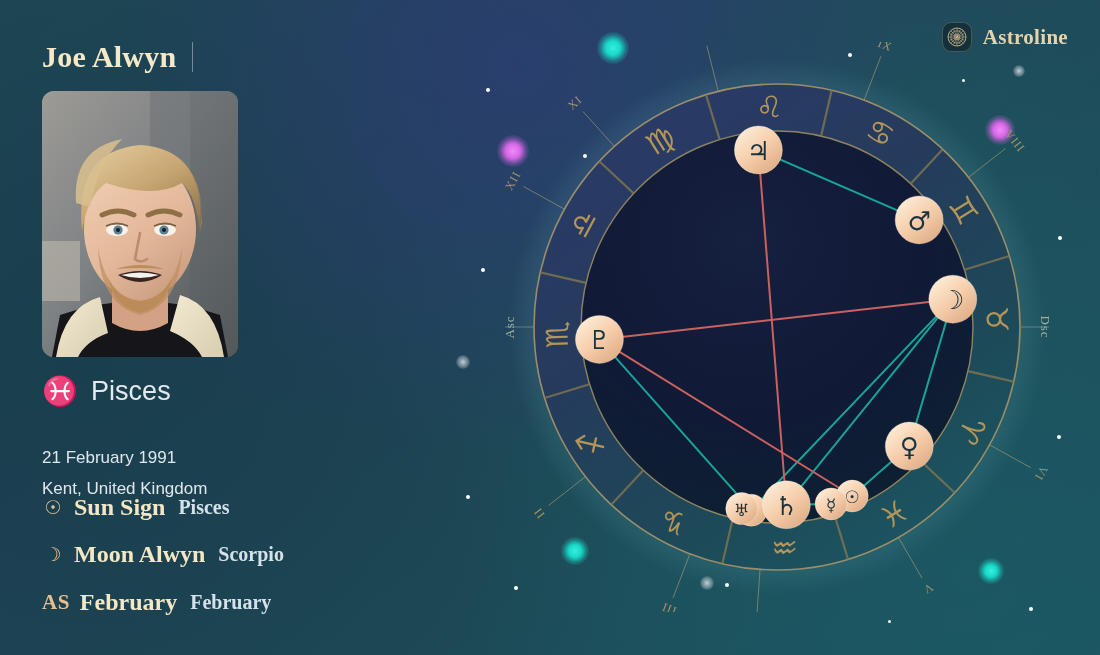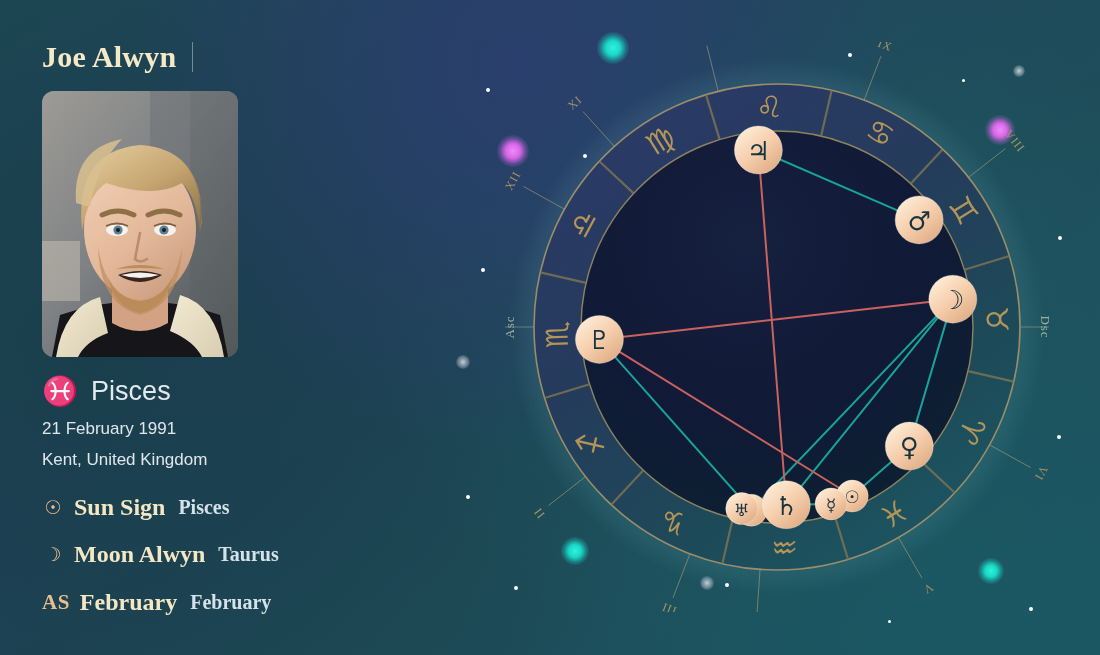--- a/index.html
+++ b/index.html
@@ -117,20 +117,21 @@
     display: flex; align-items: center; gap: 13px;
   }
   .sign-head-glyph { font-size: 29px; color: #edc79c; line-height: 1; }
   .sign-head-name { font-size: 27px; color: #e3eaee; }
 
   .fact-line {
     position: absolute;
     left: 42px;
     font-size: 17px;
     color: #dfe7eb;
+    margin-top: 29px;
   }
   .fact-date { top: 419px; }
   .fact-place { top: 450px; }
 
   .trait {
     position: absolute;
     left: 42px;
     display: flex;
     align-items: center;
     gap: 10px;
@@ -200,20 +201,40 @@
     <div class="star" style="left:725px; top:583px; width:4px; height:4px;"></div>
     <div class="star" style="left:962px; top:79px;  width:3px; height:3px;"></div>
     <div class="star" style="left:888px; top:620px; width:3px; height:3px;"></div>
   </div>
 
   <div class="title-row">
     <span class="person-name">Joe Alwyn</span>
     <span class="title-divider"></span>
   </div>
 
+  <div class="brand">
+    <span class="brand-mark">
+      <svg width="22" height="22" viewBox="0 0 22 22">
+        <circle cx="11" cy="11" r="9" fill="none" stroke="#cbb487" stroke-width="0.9"></circle>
+        <circle cx="11" cy="11" r="6.2" fill="none" stroke="#cbb487" stroke-width="0.7"></circle>
+        <circle cx="11" cy="11" r="2.6" fill="none" stroke="#cbb487" stroke-width="0.7"></circle>
+        <g stroke="#cbb487" stroke-width="0.6">
+          <line x1="2" y1="11" x2="20" y2="11"></line>
+          <line x1="11" y1="2" x2="11" y2="20"></line>
+          <line x1="4.6" y1="4.6" x2="17.4" y2="17.4"></line>
+          <line x1="17.4" y1="4.6" x2="4.6" y2="17.4"></line>
+          <line x1="3.4" y1="7.6" x2="18.6" y2="14.4"></line>
+          <line x1="7.6" y1="3.4" x2="14.4" y2="18.6"></line>
+          <line x1="3.4" y1="14.4" x2="18.6" y2="7.6"></line>
+          <line x1="14.4" y1="3.4" x2="7.6" y2="18.6"></line>
+        </g>
+      </svg>
+    </span>
+    <span class="brand-name">Astroline</span>
+  </div>
 
   <div class="portrait">
     <svg class="portrait-art" viewBox="0 0 196 266" preserveAspectRatio="xMidYMid slice">
       <defs>
         <linearGradient id="bgwall" x1="0" y1="0" x2="1" y2="1">
           <stop offset="0%" stop-color="#9d9b96"></stop>
           <stop offset="45%" stop-color="#7e8184"></stop>
           <stop offset="100%" stop-color="#4d5153"></stop>
         </linearGradient>
         <linearGradient id="hairg" x1="0.1" y1="0" x2="0.9" y2="1">
@@ -283,21 +304,21 @@
 
   <div class="trait trait-sun">
     <span class="trait-icon">☉</span>
     <span class="trait-label">Sun Sign</span>
     <span class="trait-value">Pisces</span>
   </div>
 
   <div class="trait trait-moon">
     <span class="trait-icon">☽</span>
     <span class="trait-label">Moon Alwyn</span>
-    <span class="trait-value">Taurus</span>
+    <span class="trait-value">Scorpio</span>
   </div>
 
   <div class="trait trait-asc">
     <span class="trait-icon as-text">AS</span>
     <span class="trait-label">February</span>
     <span class="trait-value">February</span>
   </div>
 
   <div class="wheel-wrap">
     <svg class="wheel-svg" viewBox="0 0 570 570">

